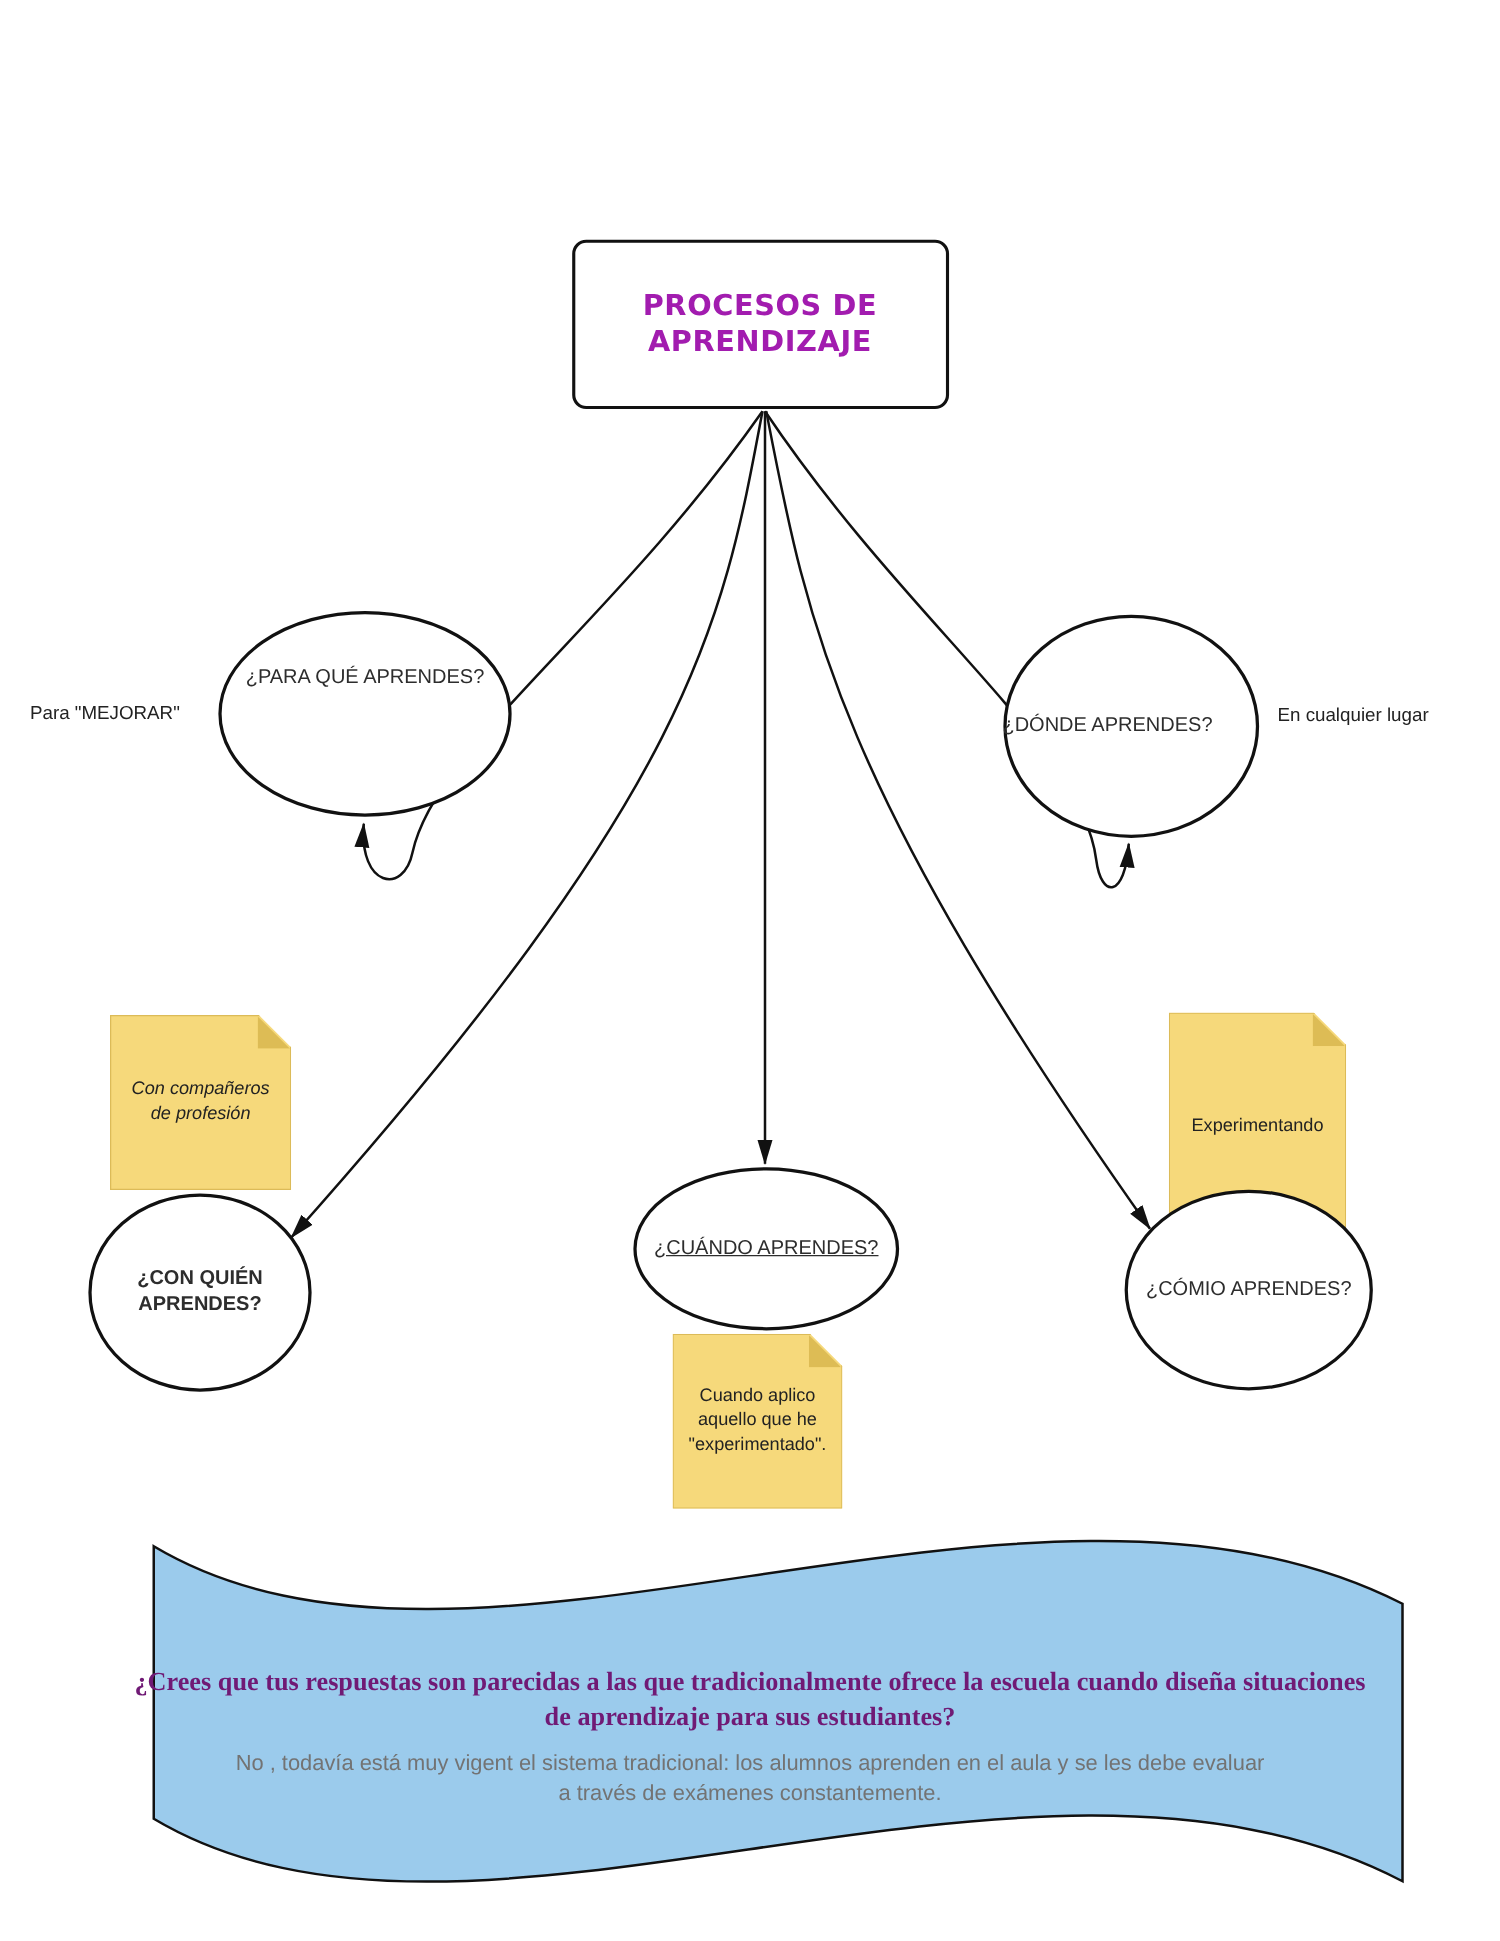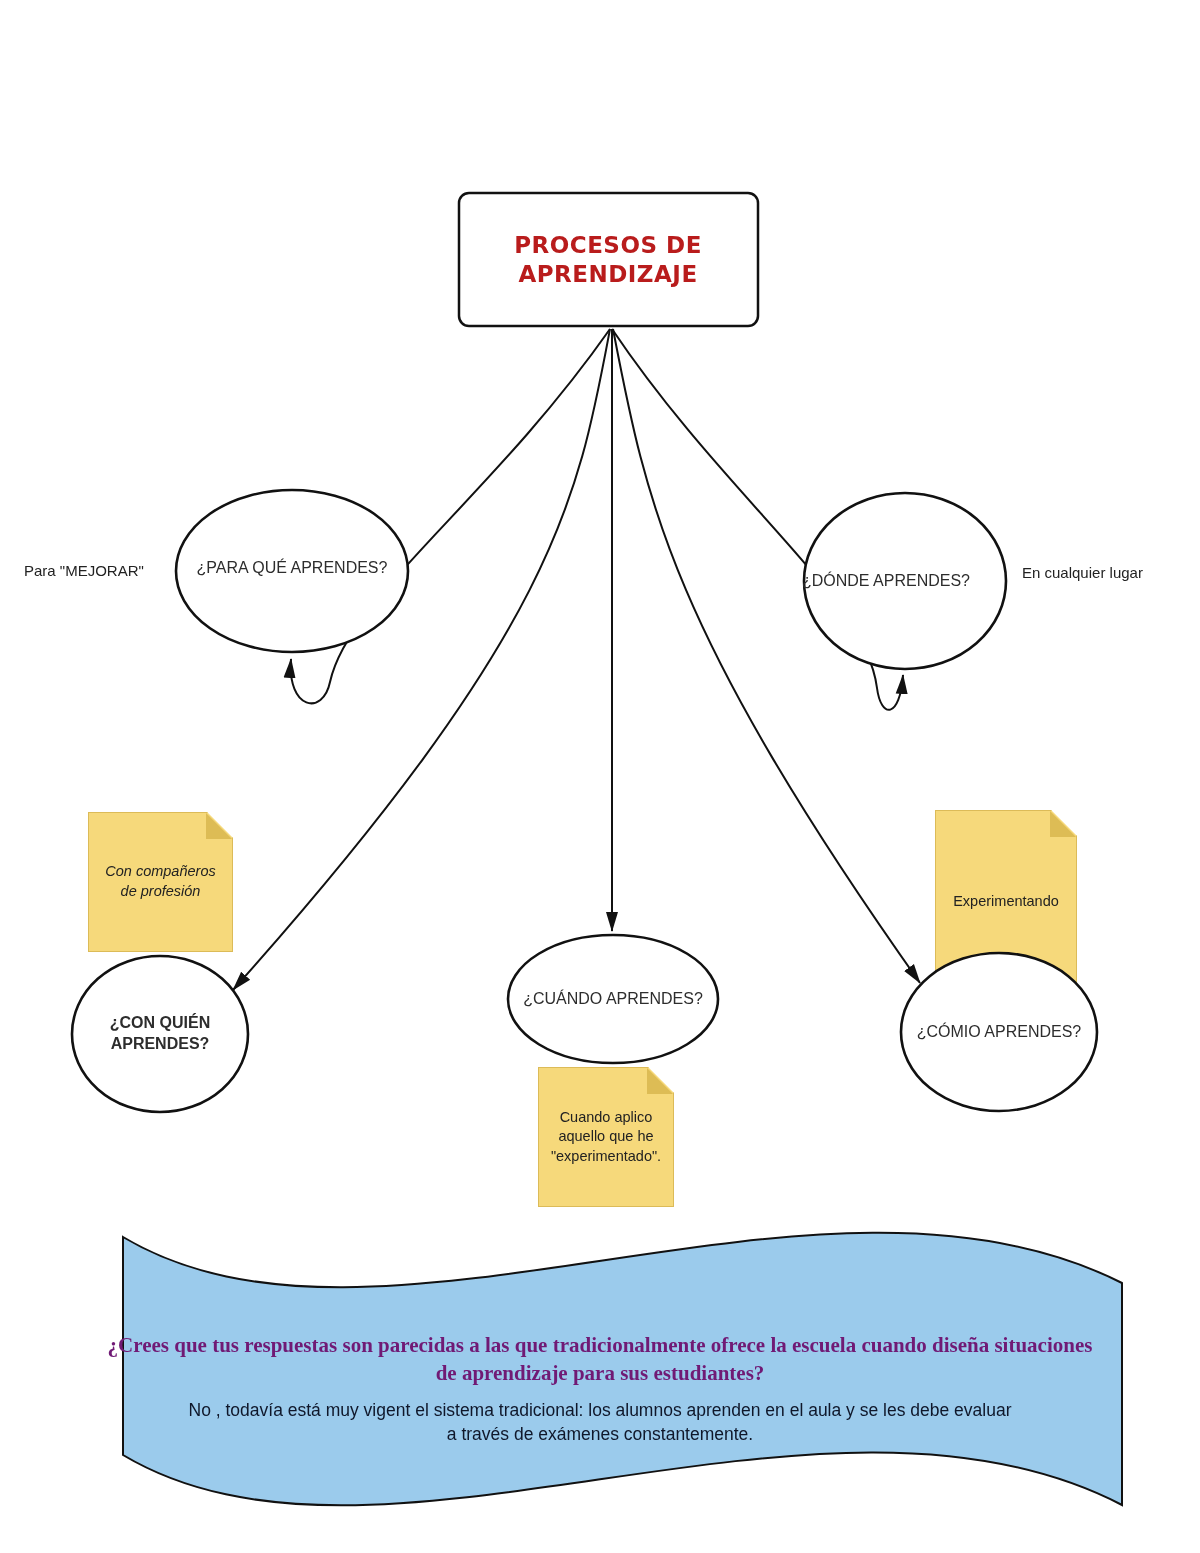--- a/index.html
+++ b/index.html
@@ -27,32 +27,32 @@
   
   .lbl { position:absolute; z-index:2; color:#2d2d2d; }
   .ellipse-label {
     display:flex; align-items:center; justify-content:center;
     text-align:center; font-size:16px; line-height:1.3;
   }
   .title-label {
     display:flex; align-items:center; justify-content:center;
     text-align:center; font-family:"DejaVu Sans", sans-serif;
     font-weight:bold; font-size:23px; line-height:1.25; letter-spacing:0.5px;
-    color:#b91c1c;
+    color:#a21caf;
   }
   .annotation { font-size:15px; color:#222222; }
   .annotation.bold { font-weight:normal; }
   .banner-q {
     position:absolute; z-index:2; left:100px; top:1332px; width:1000px;
     font-family:"Liberation Serif", serif; font-weight:bold; font-size:21px;
     line-height:1.32; text-align:center; color:#701a75;
   }
   .banner-a {
     position:absolute; z-index:2; left:185px; top:1398px; width:830px;
-    font-size:17.5px; line-height:1.38; text-align:center; color:#0f172a;
+    font-size:17.5px; line-height:1.38; text-align:center; color:#737373;
   }
 </style>
 </head>
 <body>
 
 <div class="note" style="left:88px; top:812px; width:145px; height:140px;font-style:italic;">
   <span>Con compañeros de profesión</span>
 </div>
 <div class="note" style="left:538px; top:1067px; width:136px; height:140px;">
   <span>Cuando aplico aquello que he "experimentado".</span>
@@ -82,23 +82,23 @@
 
   <ellipse cx="292" cy="571" rx="116" ry="81" fill="#ffffff" stroke="#111111" stroke-width="2.6"></ellipse>
   <ellipse cx="905" cy="581" rx="101" ry="88" fill="#ffffff" stroke="#111111" stroke-width="2.6"></ellipse>
   <ellipse cx="160" cy="1034" rx="88" ry="78" fill="#ffffff" stroke="#111111" stroke-width="2.6"></ellipse>
   <ellipse cx="613" cy="999" rx="105" ry="64" fill="#ffffff" stroke="#111111" stroke-width="2.6"></ellipse>
   <ellipse cx="999" cy="1032" rx="98" ry="79" fill="#ffffff" stroke="#111111" stroke-width="2.6"></ellipse>
 </svg>
 
 <div class="lbl title-label" style="left:468px; top:205px; width:280px; height:110px;">PROCESOS DE APRENDIZAJE</div>
 
-<div class="lbl ellipse-label" style="left:182px; top:538px; width:220px; height:60px;">¿PARA QUÉ APRENDES?</div>
+<div class="lbl ellipse-label" style="left:182px; top:512px; width:220px; height:60px;">¿PARA QUÉ APRENDES?</div>
 <div class="lbl ellipse-label" style="left:791px; top:551px; width:190px; height:60px;">¿DÓNDE APRENDES?</div>
 <div class="lbl ellipse-label" style="left:95px; top:1004px; width:130px; height:60px;font-weight:bold;">¿CON QUIÉN APRENDES?</div>
-<div class="lbl ellipse-label" style="left:508px; top:969px; width:210px; height:60px;">¿CUÁNDO APRENDES?</div>
+<div class="lbl ellipse-label" style="left:508px; top:969px; width:210px; height:60px;text-decoration:underline;">¿CUÁNDO APRENDES?</div>
 <div class="lbl ellipse-label" style="left:899px; top:1002px; width:200px; height:60px;">¿CÓMIO APRENDES?</div>
 
 <div class="lbl annotation" style="left:24px; top:562px; width:145px;">Para "MEJORAR"</div>
 <div class="lbl annotation bold" style="left:1022px; top:564px; width:160px;">En cualquier lugar</div>
 
 <div class="banner-q">¿Crees que tus respuestas son parecidas a las que tradicionalmente ofrece la escuela cuando diseña situaciones de aprendizaje para sus estudiantes?</div>
 <div class="banner-a">No , todavía está muy vigent el sistema tradicional: los alumnos aprenden en el aula y se les debe evaluar a través de exámenes constantemente.</div>
 
 </body></html>

